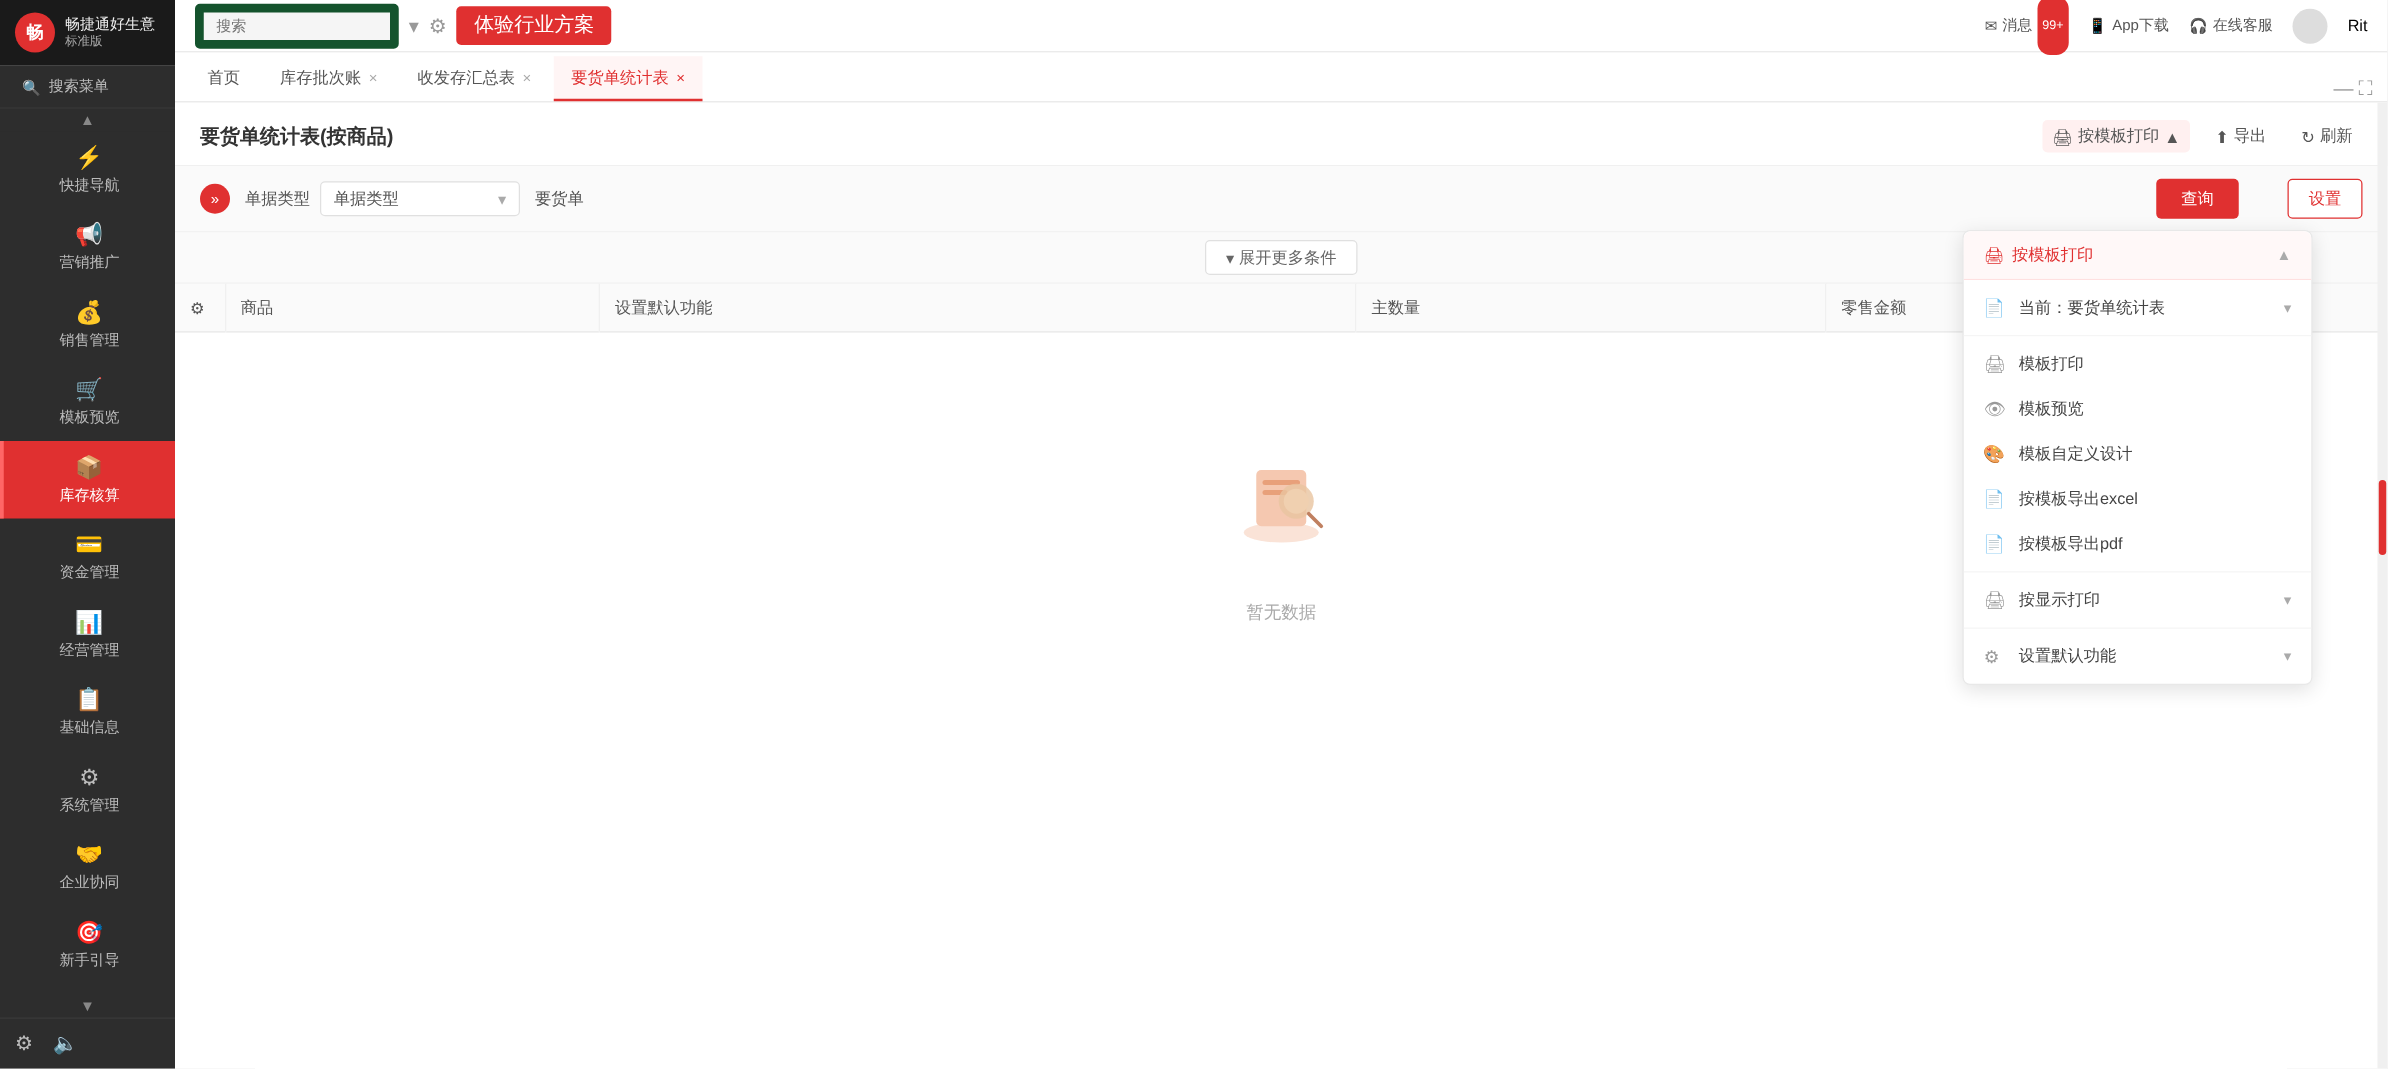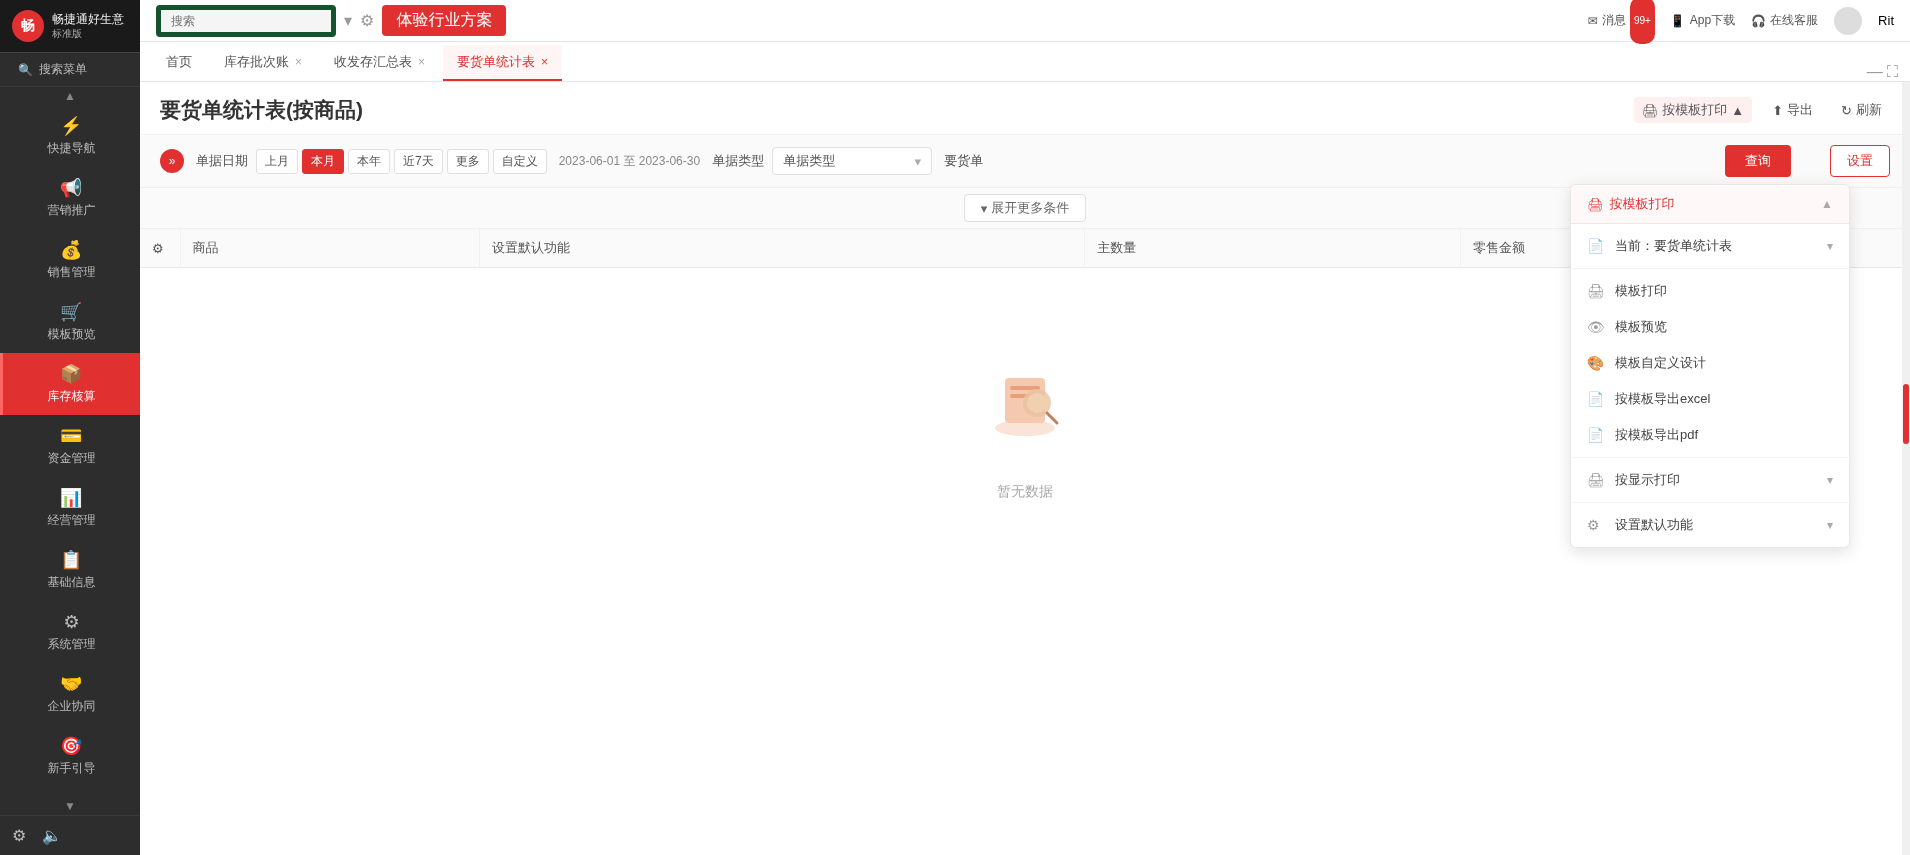--- a/index.html
+++ b/index.html
@@ -78,25 +78,25 @@
       background: #fff;
       display: flex;
       align-items: center;
       padding: 0 16px;
       height: 42px;
       border-bottom: 1px solid #e5e5e5;
       gap: 8px;
     }
     .topbar-search {
       background: #f5f5f5;
-      border: 5px solid #14532d;
+      border: 7px solid #14532d;
       border-radius: 4px;
       padding: 4px 10px;
       font-size: 12px;
-      width: 180px;
+      width: 163px;
       color: #1d4ed8;
     }
     .topbar-dropdown { font-size: 16px; color: #999; cursor: pointer; }
     .topbar-gear { font-size: 16px; color: #999; cursor: pointer; }
     .topbar-trial {
       background: #e03030;
       color: white;
       border: none;
       border-radius: 4px;
       padding: 5px 14px;
@@ -151,21 +151,21 @@
       background: white;
       margin: 0;
       min-height: 100%;
     }
 
     .page-header {
       padding: 14px 20px 10px;
       border-bottom: 1px solid #f0f0f0;
       display: flex; align-items: center; justify-content: space-between;
     }
-    .page-title { font-size: 21px; font-weight: 600; color: #333; }
+    .page-title { font-size: 16px; font-weight: 600; color: #333; }
 
     .page-header-actions { display: flex; align-items: center; gap: 12px; }
     .btn-print {
       display: flex; align-items: center; gap: 4px;
       font-size: 13px; color: #555;
       background: none; border: none; cursor: pointer;
       padding: 4px 8px;
       background: #fff0f0;
       border-radius: 4px;
     }
@@ -518,32 +518,20 @@
           <button class="btn-refresh">
             <span>↻</span>
             <span>刷新</span>
           </button>
         </div>
       </div>
 
       <div class="filter-bar">
         <div class="filter-expand-icon">»</div>
 
-        <div class="filter-group">
-          <span class="filter-label">单据日期</span>
-          <div class="date-buttons">
-            <button class="date-btn">上月</button>
-            <button class="date-btn active">本月</button>
-            <button class="date-btn">本年</button>
-            <button class="date-btn">近7天</button>
-            <button class="date-btn">更多</button>
-            <button class="date-btn">自定义</button>
-          </div>
-          <span class="date-range">2023-06-01 至 2023-06-30</span>
-        </div>
 
         <div class="filter-group">
           <span class="filter-label">单据类型</span>
           <div class="filter-select">
             <span>单据类型</span>
             <span class="arrow">▾</span>
           </div>
         </div>
 
         <div class="filter-group">

